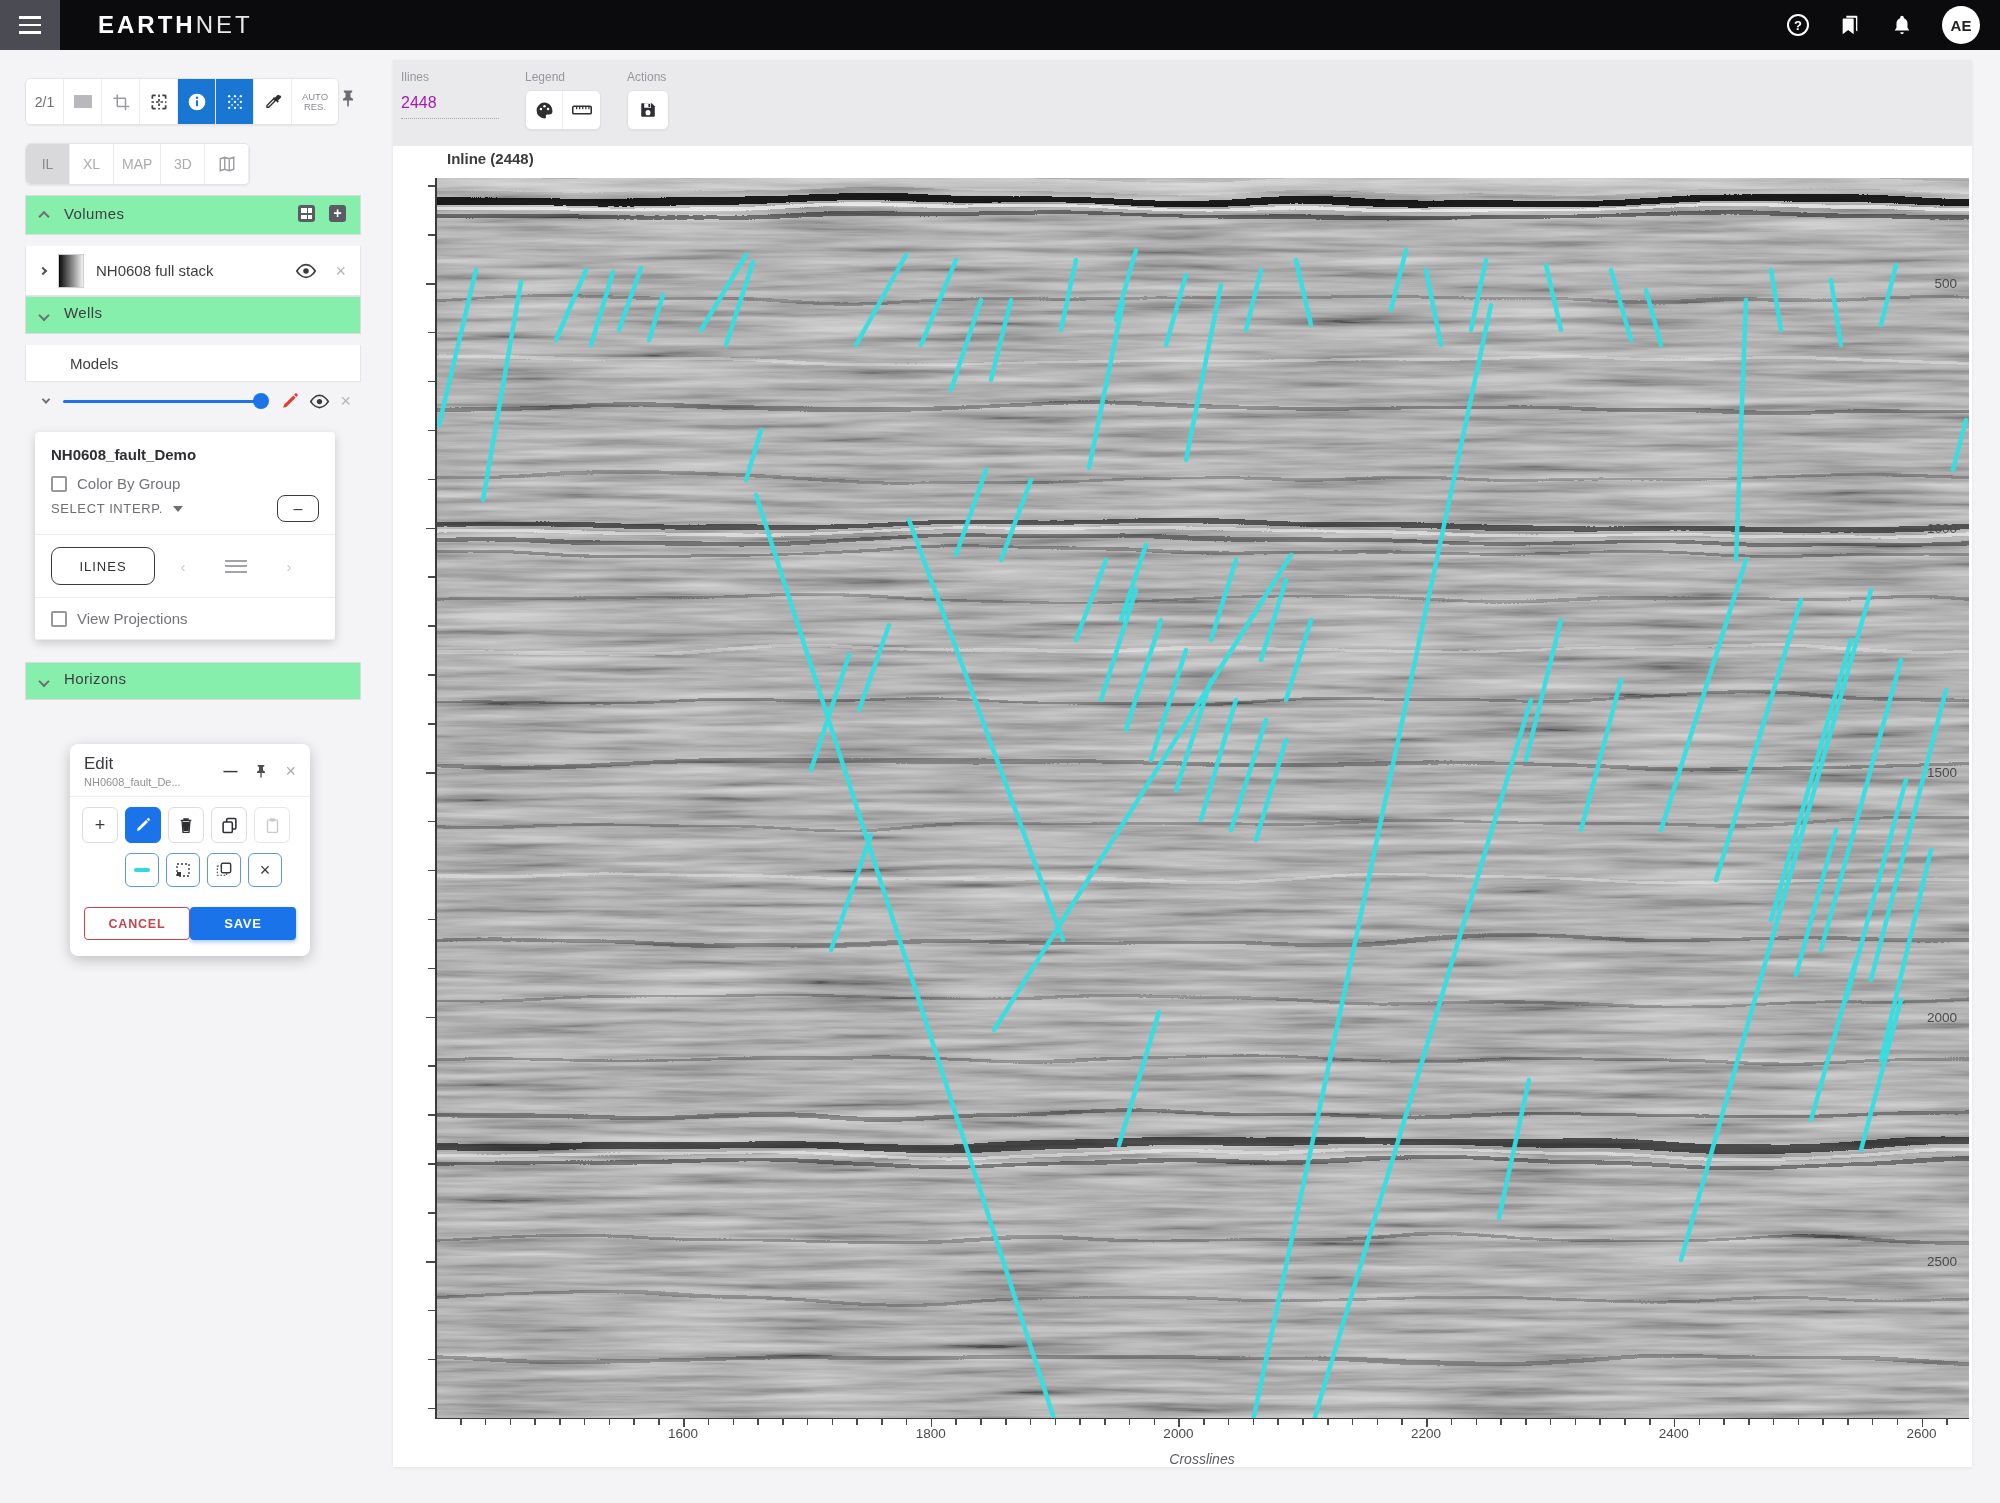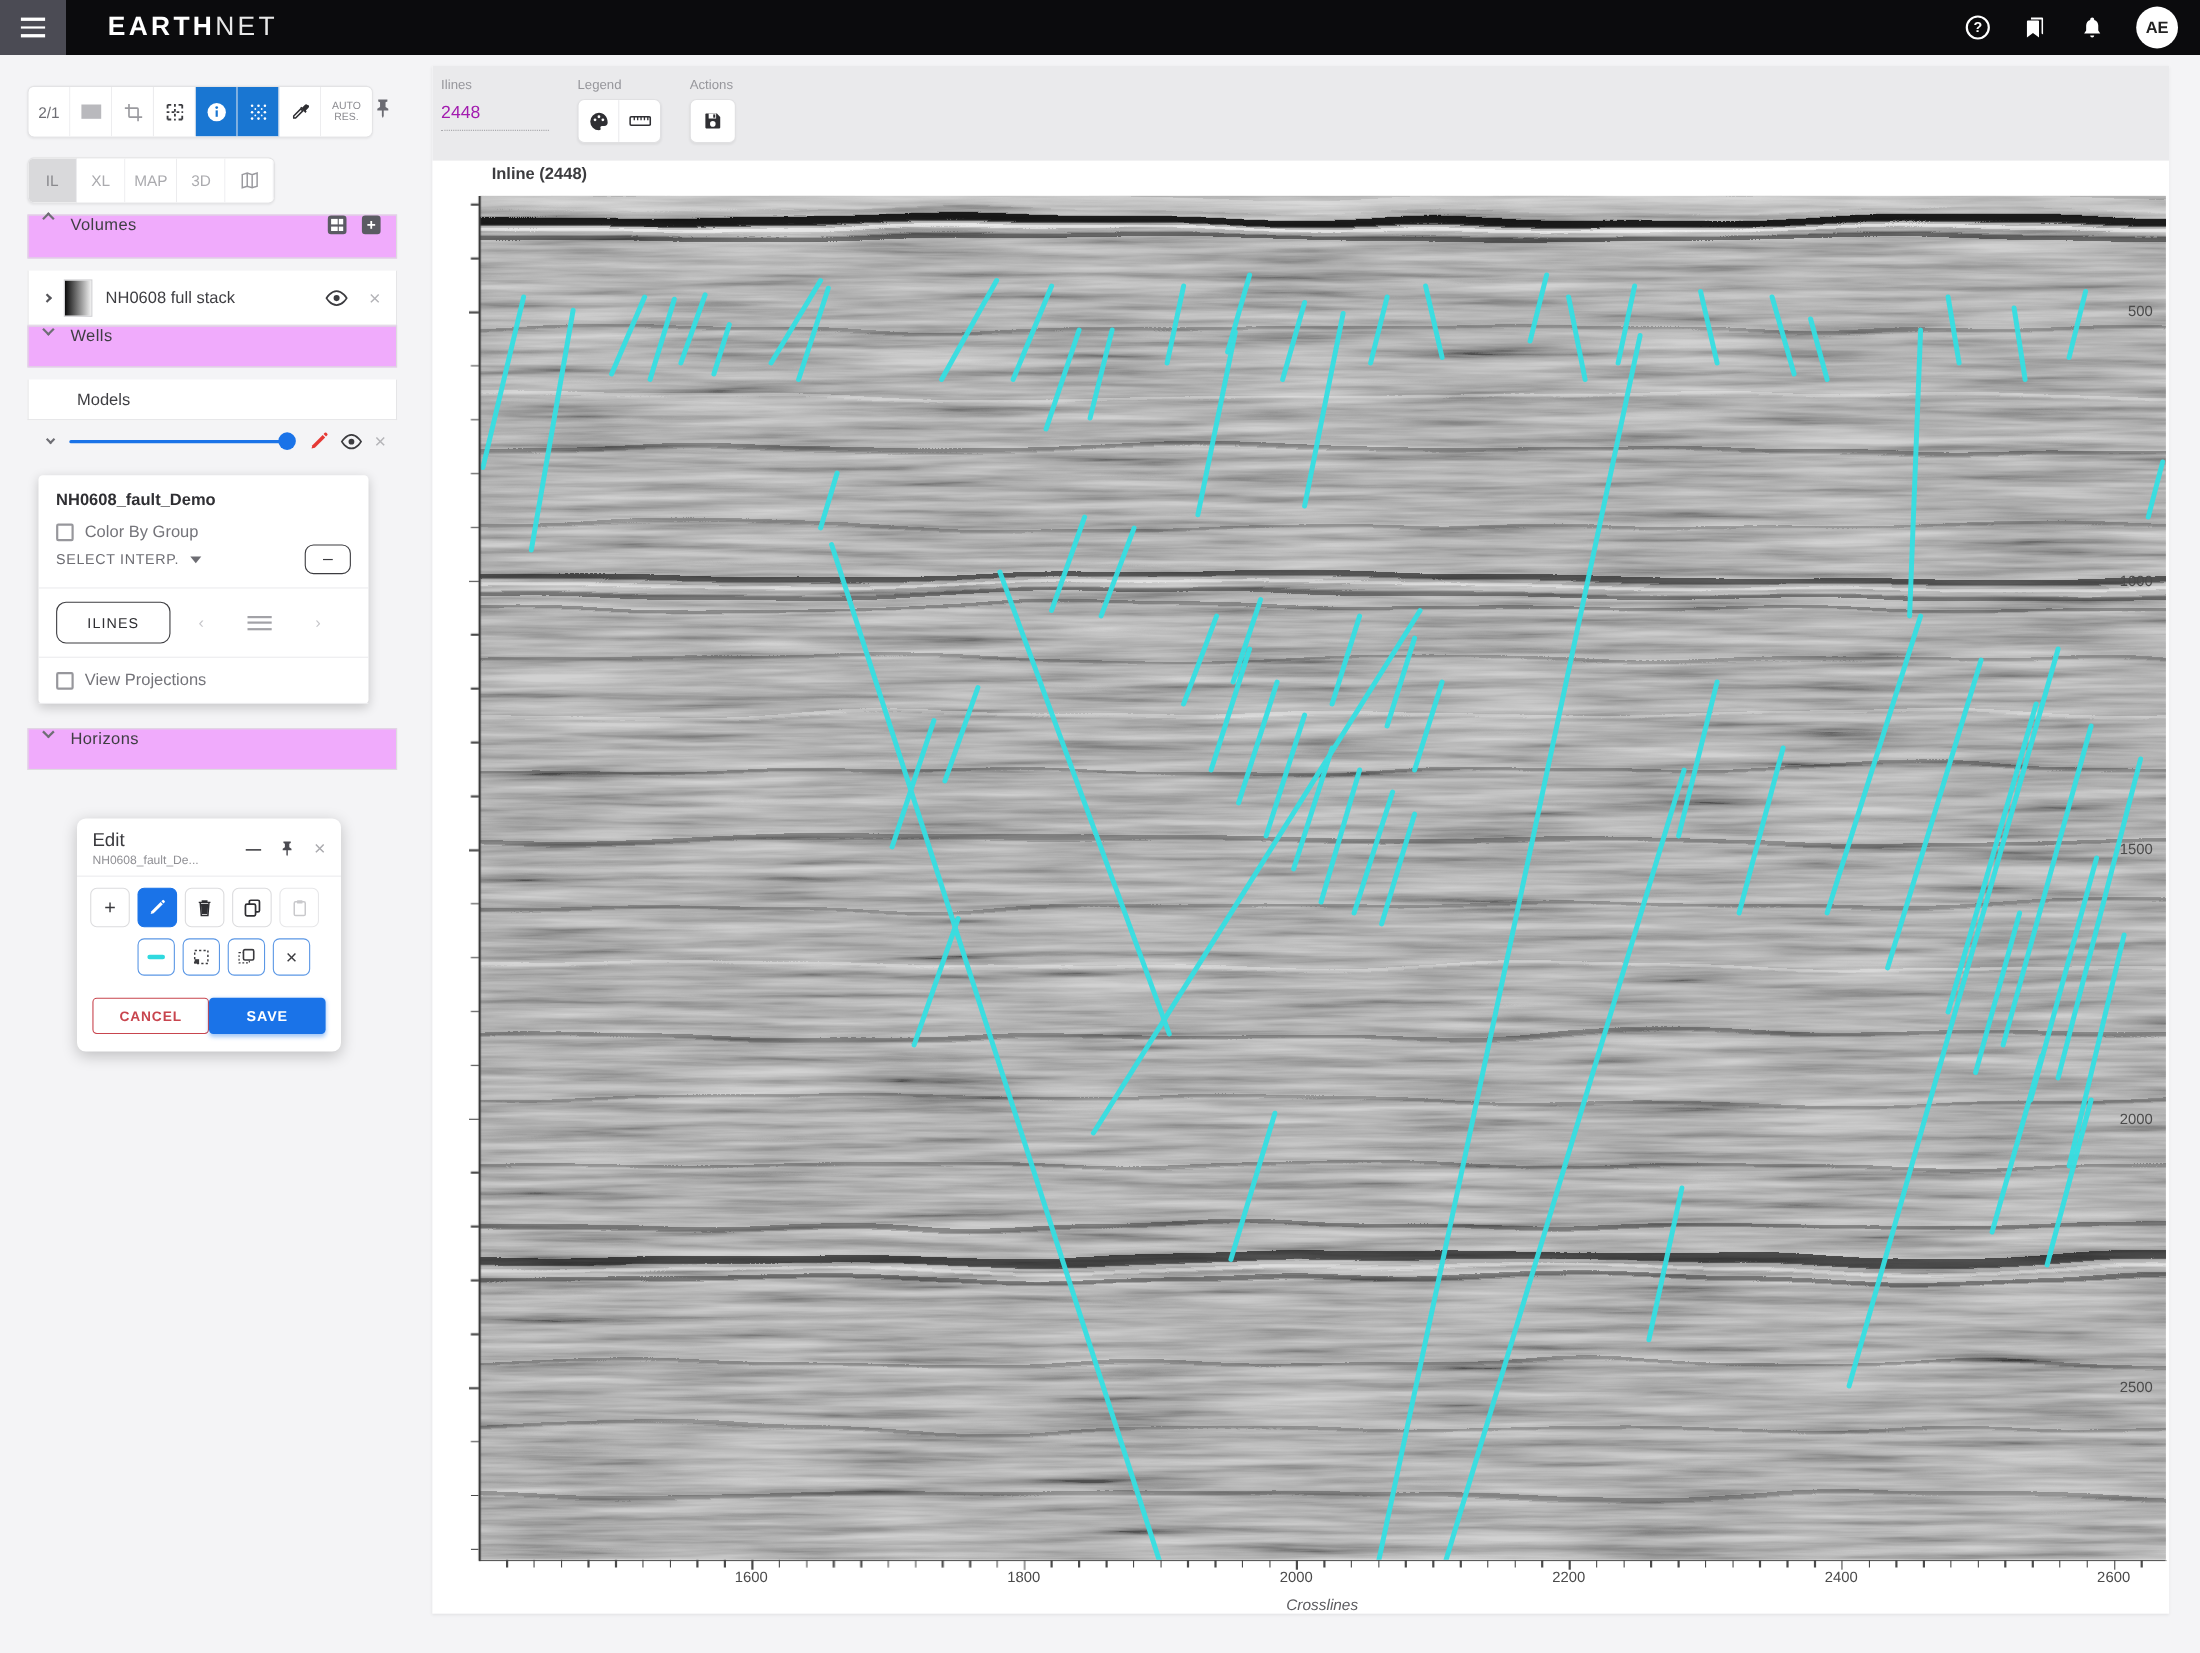--- a/index.html
+++ b/index.html
@@ -26,21 +26,21 @@
   .tcell.active { background:#1976d2; color:#fff; }
   .autores { font-size:9.5px; line-height:10px; color:#8b8b90; text-align:center; white-space:pre-line; min-width:46px; }
   .pin-float { position:absolute; left:338px; top:88px; cursor:pointer; }
 
   .tbar2 { left:25px; top:119px; height:42px;margin-top:24px; }
   .vtab { min-width:44px; padding:0 8px; display:flex; align-items:center; justify-content:center; font-size:14px; color:#ababaf; border-right:1px solid #ececee; cursor:pointer; background:#fff; }
   .vtab.active { background:#d9d9db; color:#8a8a8e; }
 
   
   .panels { position:absolute; left:25px; top:195px; width:336px; }
-  .phead { height:40px; background:#f0abfc; border:1px solid #dcdcde; display:flex; align-items:flex-start; padding:0 14px; gap:16px; cursor:pointer; }
+  .phead { height:40px; background:#86efac; border:1px solid #dcdcde; display:flex; align-items:flex-end; padding:12px 14px; gap:16px; cursor:pointer; }
   .phead .title { font-size:15px; color:#3e3e42; letter-spacing:.4px; }
   .phead .right { margin-left:auto; display:flex; gap:14px; align-items:center; }
   .prow { background:#fff; border:1px solid #e5e5e7; border-top:none; display:flex; align-items:center; padding:0 14px; gap:12px;margin-top:11px; }
   .chev { width:8px; height:8px; border-left:2px solid #6e6e74; border-bottom:2px solid #6e6e74; display:inline-block; flex:none; }
   .chev.up { transform:rotate(135deg) translate(-1px,1px); }
   .chev.down { transform:rotate(-45deg) translate(1px,-1px); }
   .chev.rightc { transform:rotate(-135deg); border-color:#55555a; }
   .chev.sm { width:6px; height:6px; }
   .sqicon { width:17px; height:17px; background:#5b5b63; border-radius:3px; position:relative; cursor:pointer; flex:none; }
   .sqicon.plus:before { content:"+"; color:#fff; font-size:14px; position:absolute; left:50%; top:50%; transform:translate(-50%,-54%); font-weight:bold; }

